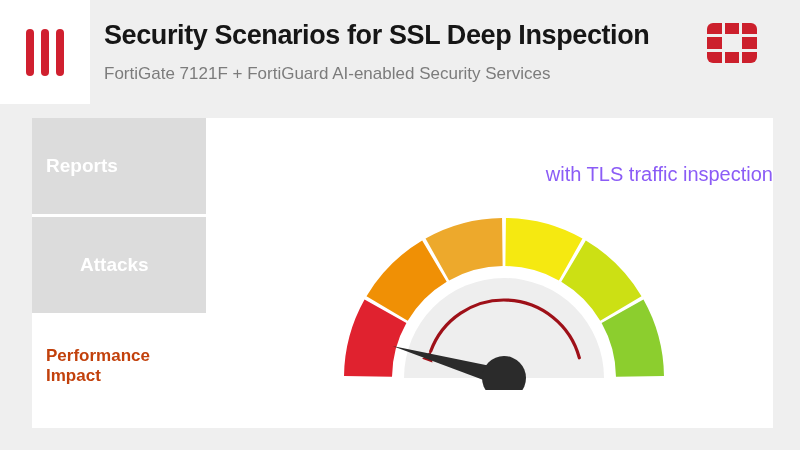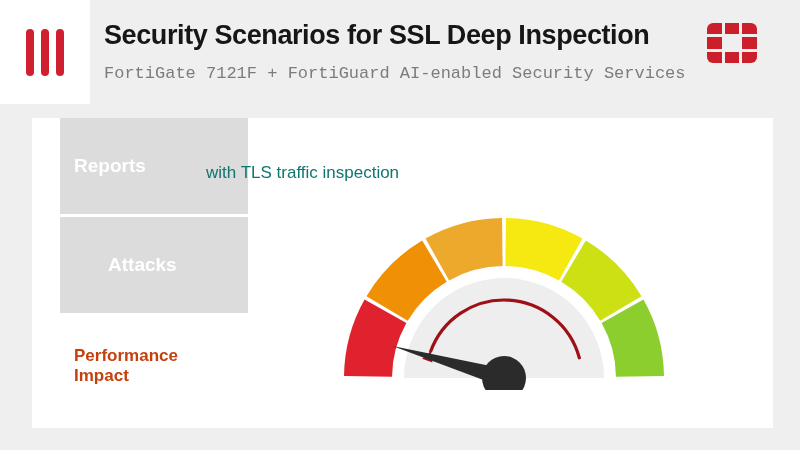--- a/index.html
+++ b/index.html
@@ -46,21 +46,20 @@
     color: #161616;
     letter-spacing: -0.4px;
     white-space: nowrap;
   }
   .header-subtitle {
     position: absolute;
     left: 104px; top: 64px;
     font-size: 17px;
     color: #7c7c7c;
     white-space: nowrap;
-    font-family: Liberation Mono, monospace;
   }
   .fortinet-mark {
     position: absolute;
     left: 707px; top: 23px;
     width: 50px; height: 40px;
     display: grid;
     grid-template-columns: repeat(3, 1fr);
     grid-template-rows: repeat(3, 1fr);
     gap: 3px;
   }
@@ -84,26 +83,25 @@
 
   
   .sidebar {
     position: absolute;
     left: 0; top: 0;
     width: 174px; height: 310px;
   }
   .tab {
     position: absolute;
     left: 0;
-    width: 188px;
+    width: 174px;
     box-sizing: border-box;
     padding-left: 14px;
     display: flex;
     align-items: center;
-    margin-left: 28px;
   }
   .tab-inactive {
     background: #dcdcdc;
     color: #ffffff;
     font-size: 19px;
     font-weight: bold;
   }
   .tab-active {
     background: #ffffff;
     color: #c2410c;
@@ -128,23 +126,23 @@
     width: 567px;
     text-align: center;
     font-size: 21px;
     font-weight: bold;
     color: #141414;
   }
   .gauge-subtitle {
     position: absolute;
     left: 0; top: 45px;
     width: 567px;
-    text-align: left;
-    font-size: 17px;
-    color: #0f766e;
+    text-align: right;
+    font-size: 20px;
+    color: #8b5cf6;
   }
   .gauge-svg {
     position: absolute;
     left: 118px; top: 72px;
   }
 </style>
 </head>
 <body>
 
 <div class="header">

